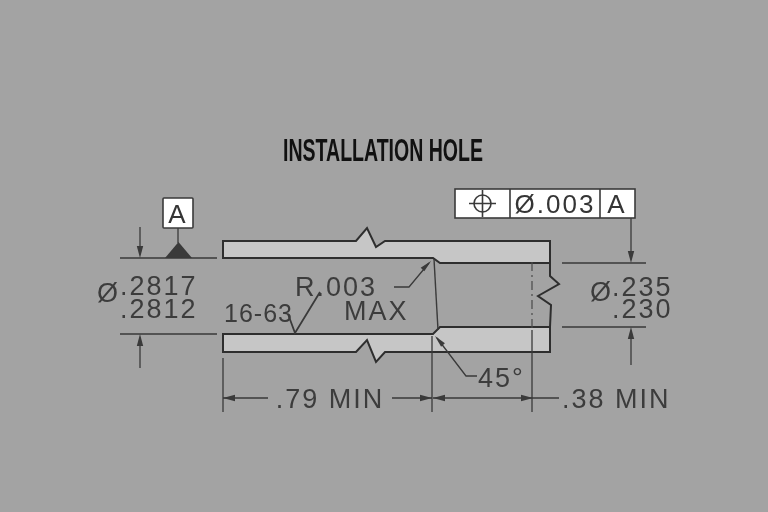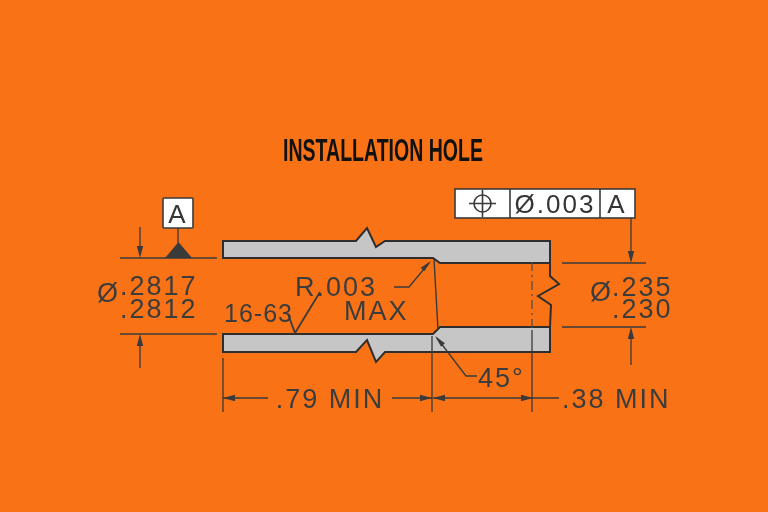--- a/index.html
+++ b/index.html
@@ -1,16 +1,16 @@
 <!DOCTYPE html>
 <html><head>
 <meta charset="utf-8">
 <style>
   html,body{margin:0;padding:0;background:#ffffff;}
-  .canvas{position:relative;width:768px;height:512px;background:#f97316;overflow:hidden;
+  .canvas{position:relative;width:768px;height:512px;background:#a3a3a3;overflow:hidden;
           font-family:"Liberation Sans",sans-serif;}
   svg{position:absolute;left:0;top:0;}
 
   .t-title{font-family:"Liberation Sans",sans-serif;font-weight:bold;font-size:31px;
            fill:#111111;letter-spacing:0px;}
   .t-dim{font-family:"Liberation Sans",sans-serif;font-size:27px;fill:#3c3c3c;letter-spacing:2px;}
   .t-dim-sm{font-family:"Liberation Sans",sans-serif;font-size:25px;fill:#3c3c3c;letter-spacing:1px;}
   .t-fcf{font-family:"Liberation Sans",sans-serif;font-size:26px;fill:#353535;letter-spacing:2px;}
 
   .part{stroke:#2e2e2e;stroke-width:2;}

